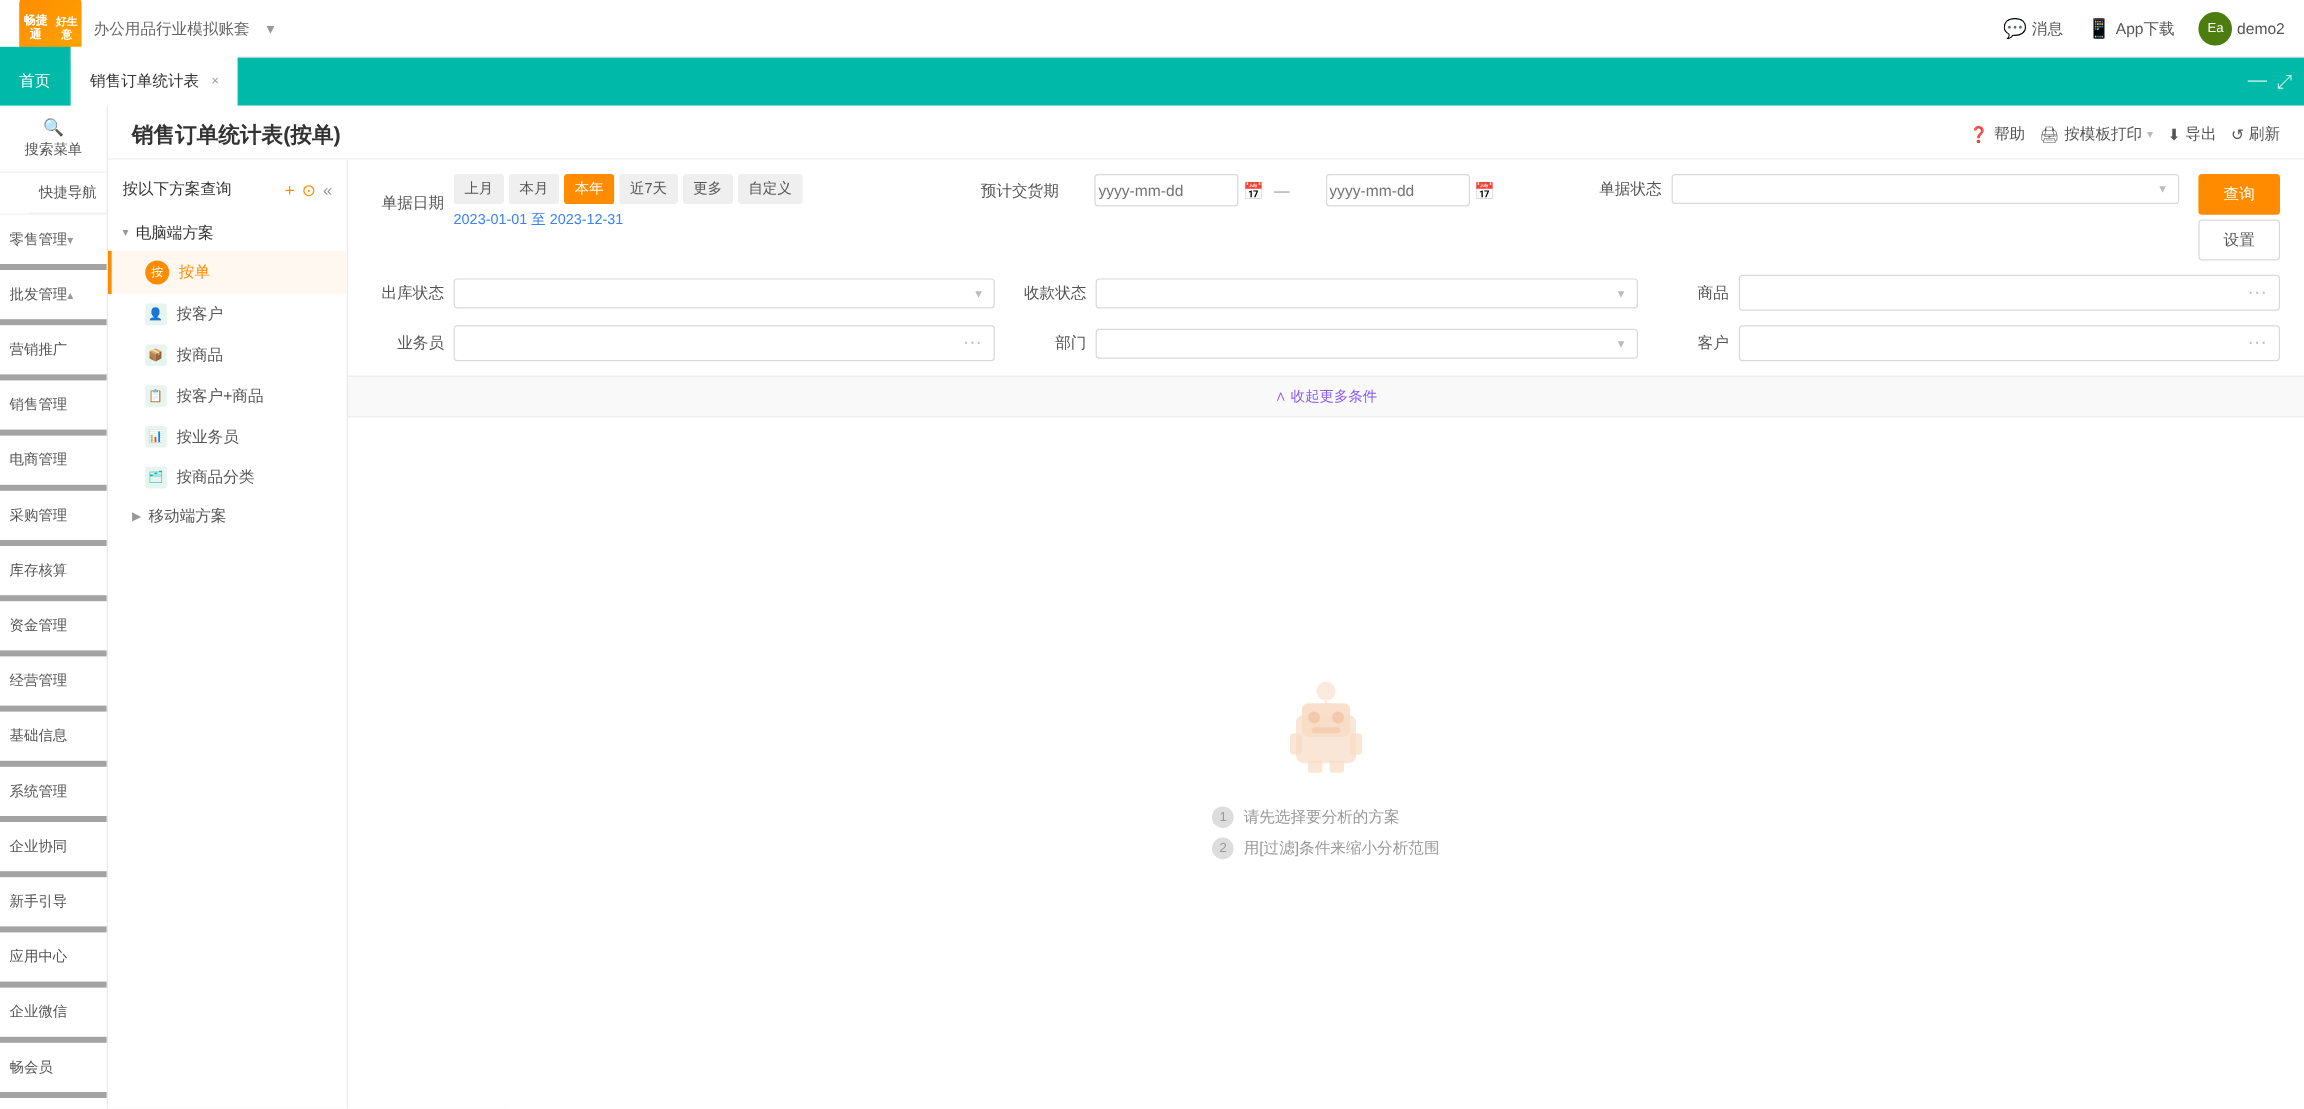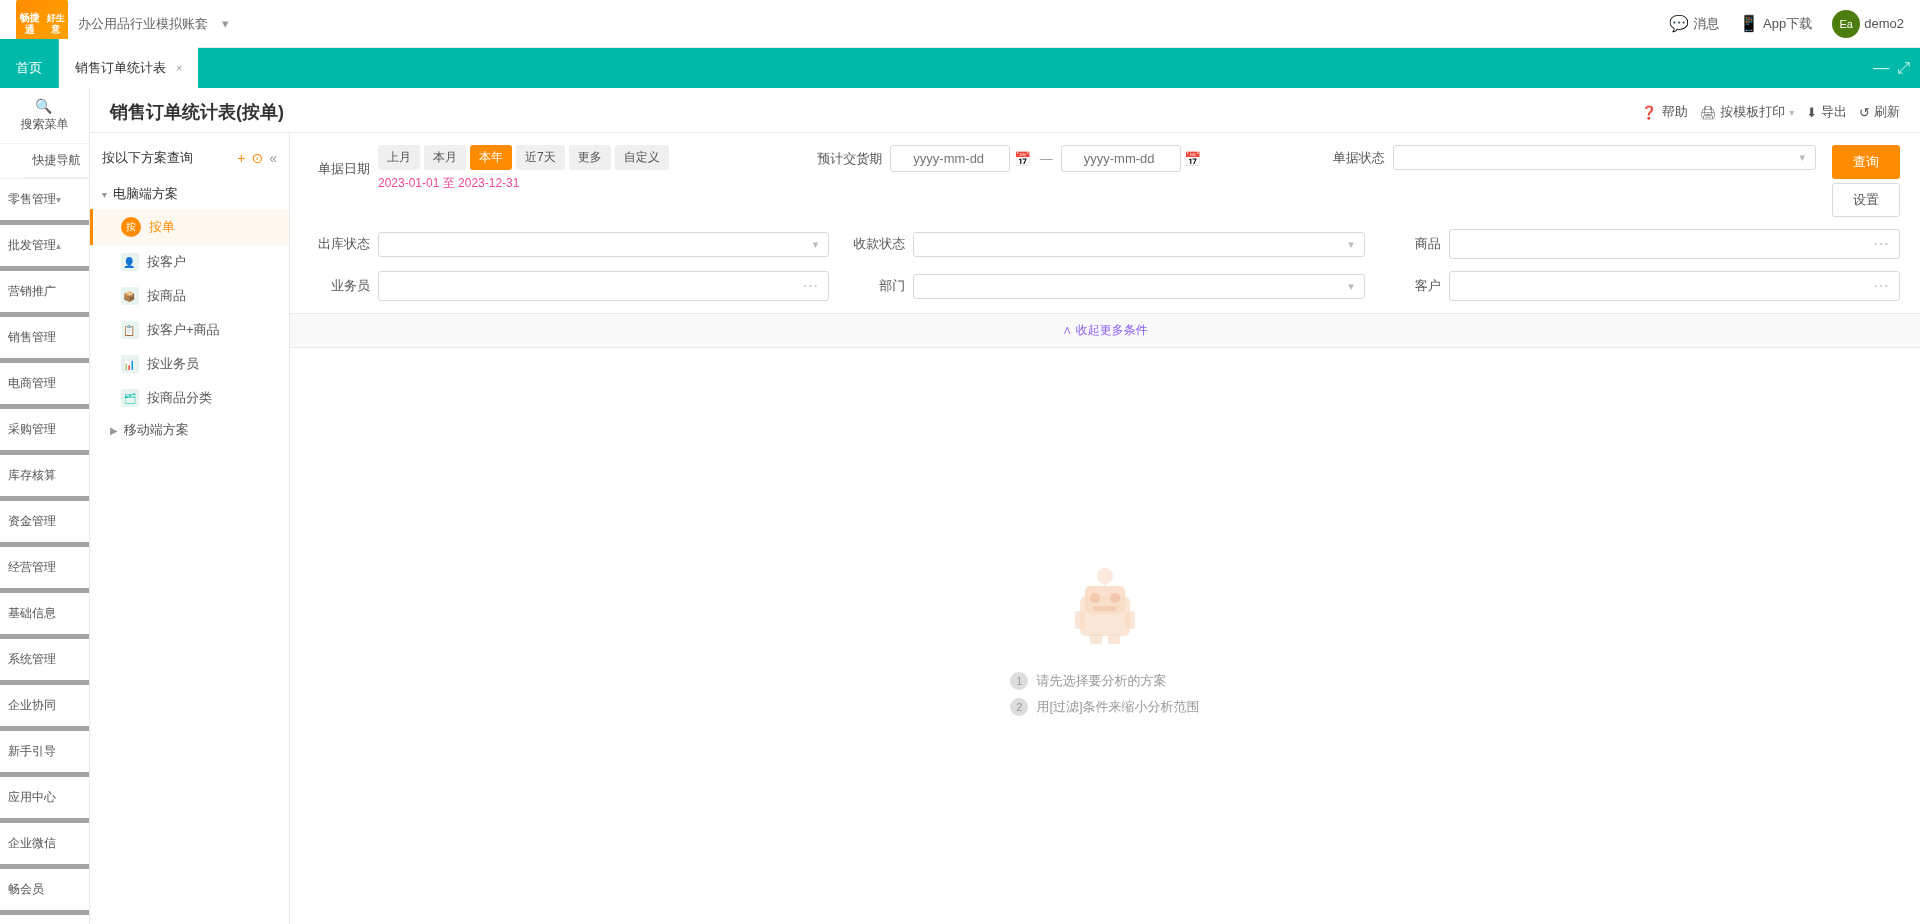--- a/index.html
+++ b/index.html
@@ -187,24 +187,24 @@
     .filter-date-btns {
       display: flex; align-items: center; gap: 4px;
     }
     .filter-date-btn {
       padding: 3px 8px; border-radius: 3px; cursor: pointer; font-size: 12px;
       color: #555; border: 1px solid transparent;
     }
     .filter-date-btn.active {
       background: #ff8c00; color: white; border-radius: 3px;
     }
-    .filter-date-range { font-size: 12px; color: #ec4899; margin-top: 3px; }
+    .filter-date-range { font-size: 12px; color: #3b82f6; margin-top: 3px; }
     .filter-input {
-      border: 1px solid #d9d9d9; border-radius: 3px; padding: 5px 22px;
-      font-size: 13px; color: #a21caf; width: 140px; outline: none;
+      border: 1px solid #d9d9d9; border-radius: 3px; padding: 5px 2px;
+      font-size: 13px; color: #a21caf; width: 140px; outline: none; margin-left: 22px;
     }
     .filter-date-sep { color: #999; padding: 0 4px; }
     .calendar-icon { color: #bbb; cursor: pointer; font-size: 14px; }
     .filter-select {
       border: 1px solid #d9d9d9; border-radius: 3px; padding: 5px 10px;
       font-size: 13px; color: #555; min-width: 200px; background: white;
       display: flex; align-items: center; justify-content: space-between; cursor: pointer;
       flex: 1;
     }
     .filter-select-arrow { color: #bbb; font-size: 11px; }

